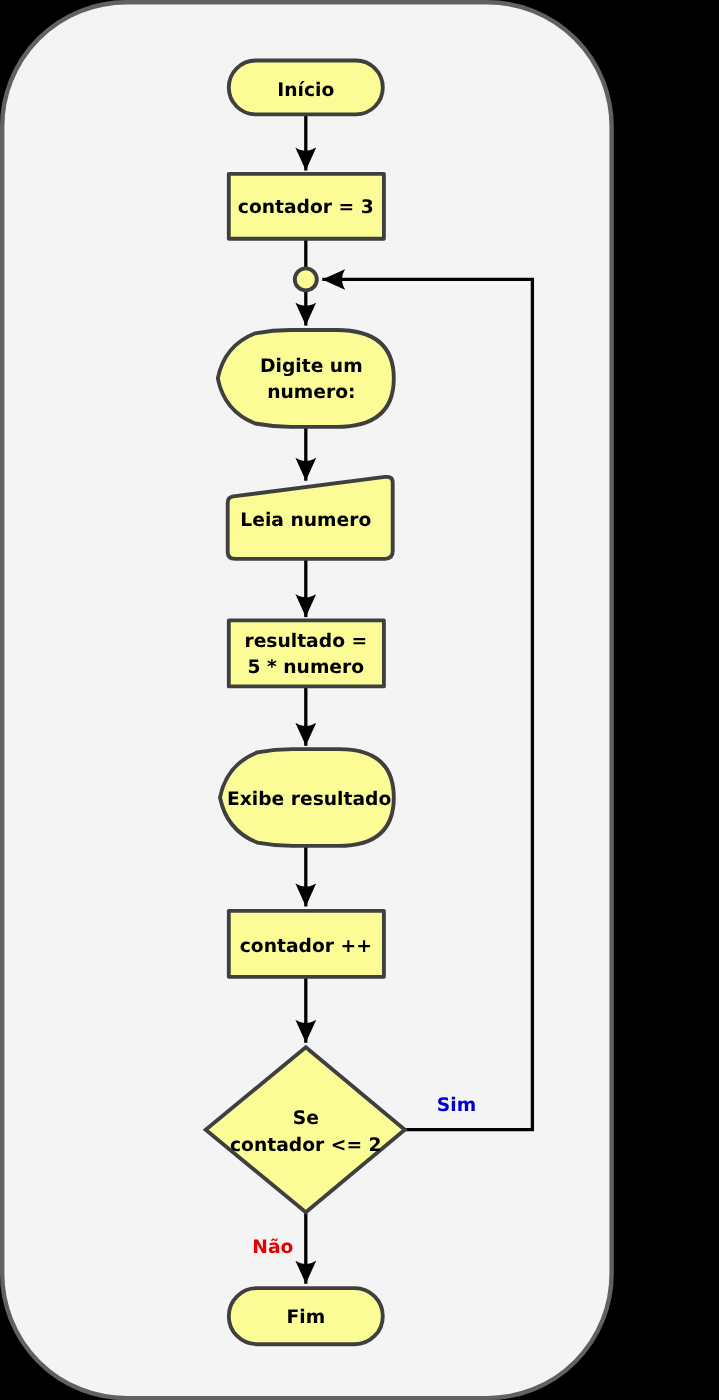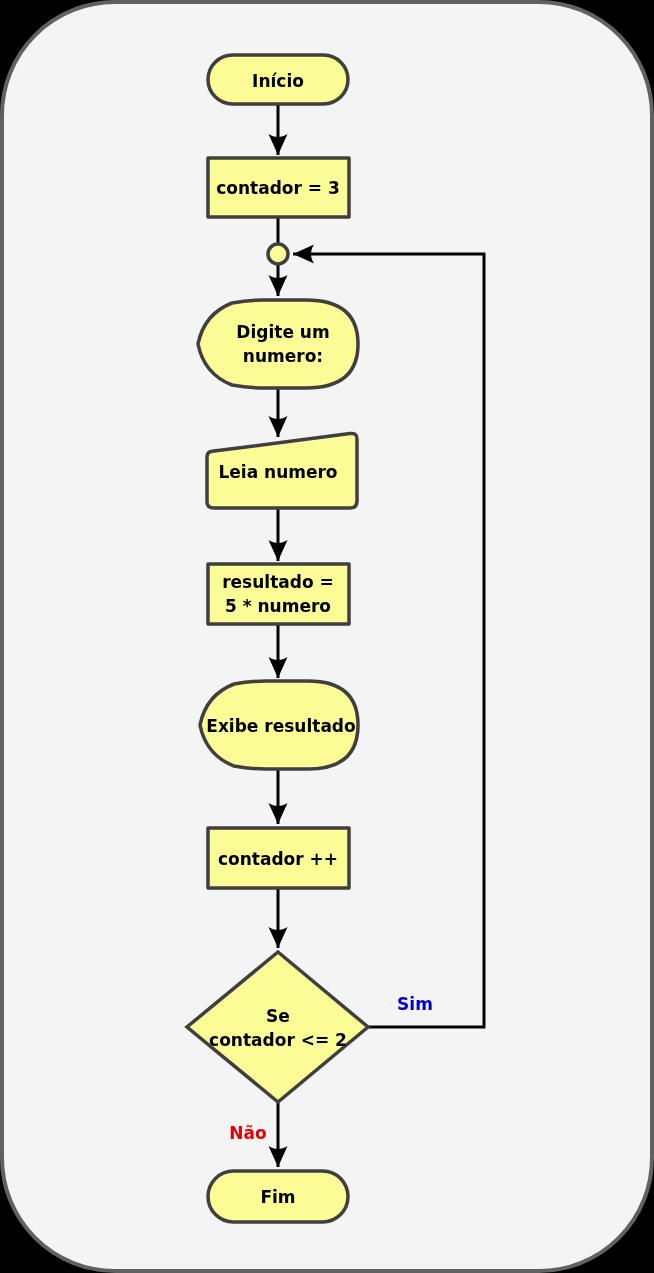--- a/index.html
+++ b/index.html
@@ -5,21 +5,21 @@
   html, body {
     margin: 0;
     padding: 0;
     width: 654px;
     height: 1273px;
     background: var(--outside, #000);
     overflow: hidden;
   }
   .stage {
     position: relative;
-    width: 654px;
+    width: 558px;
     height: 1273px;
   }
   .canvas {
     position: absolute;
     inset: 0;
     box-sizing: border-box;
     background: var(--canvas_bg, #f4f4f4);
     border: 4px solid var(--canvas_border, #616161);
     border-radius: 115px;
   }

